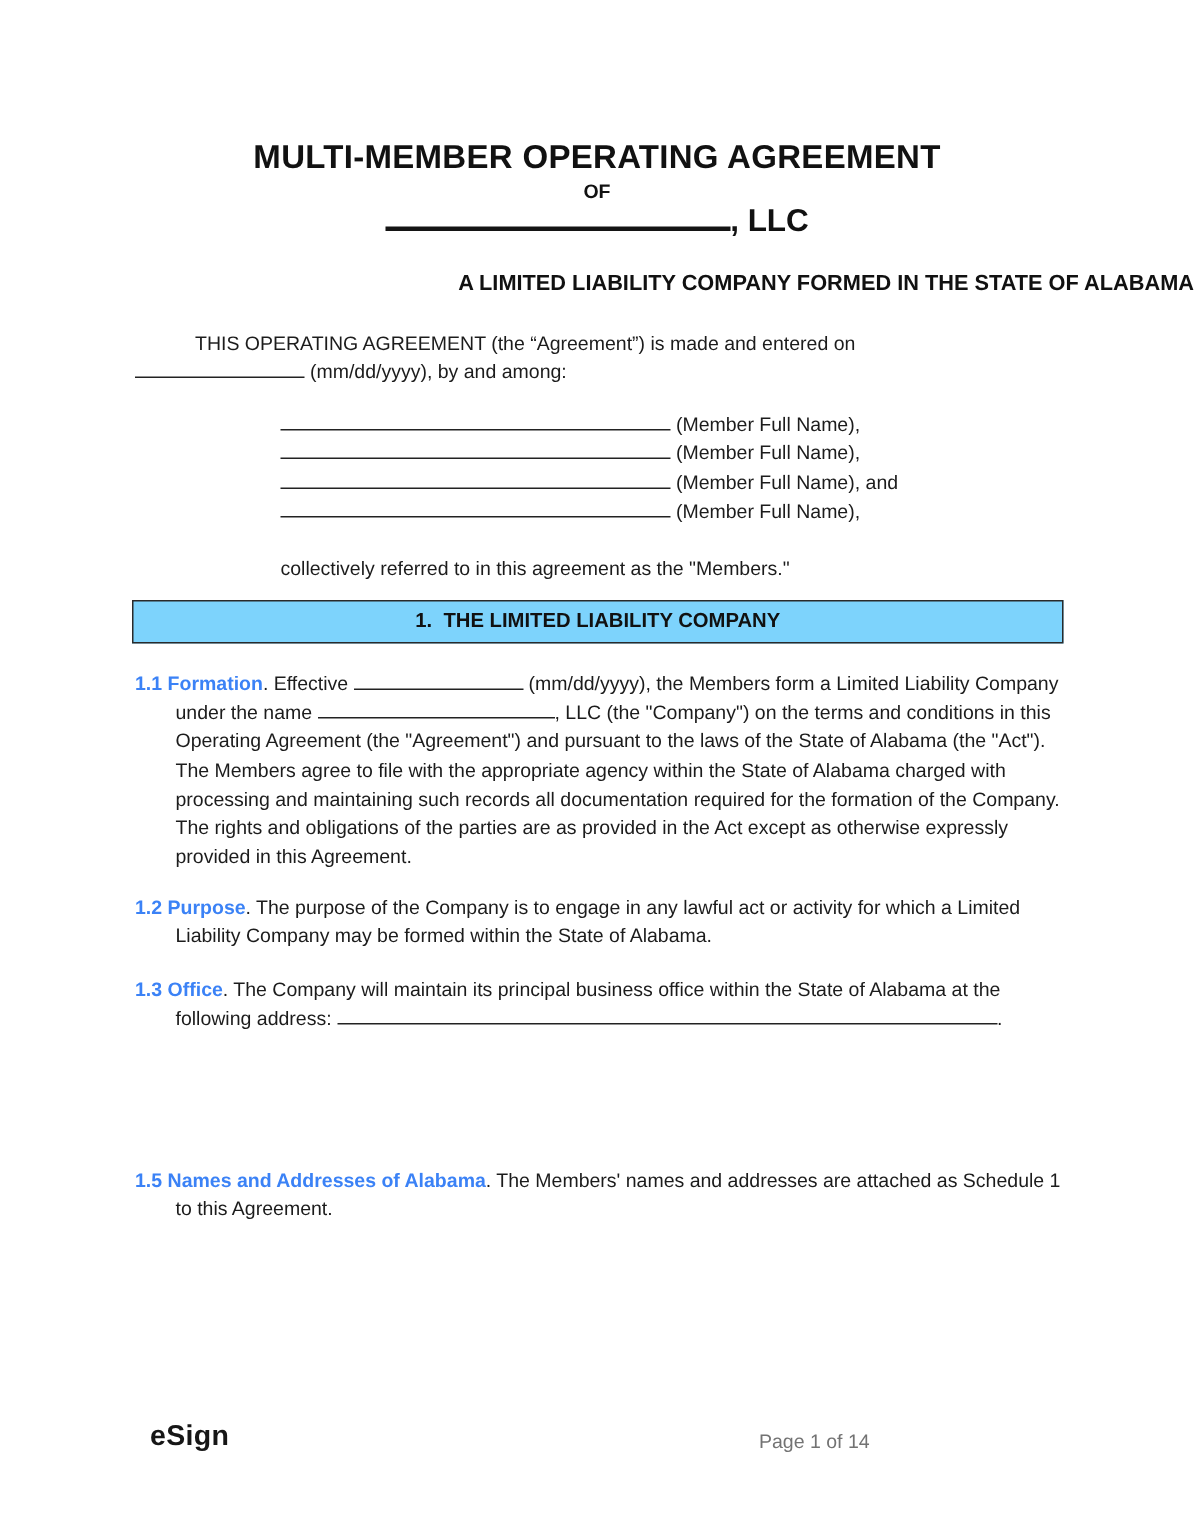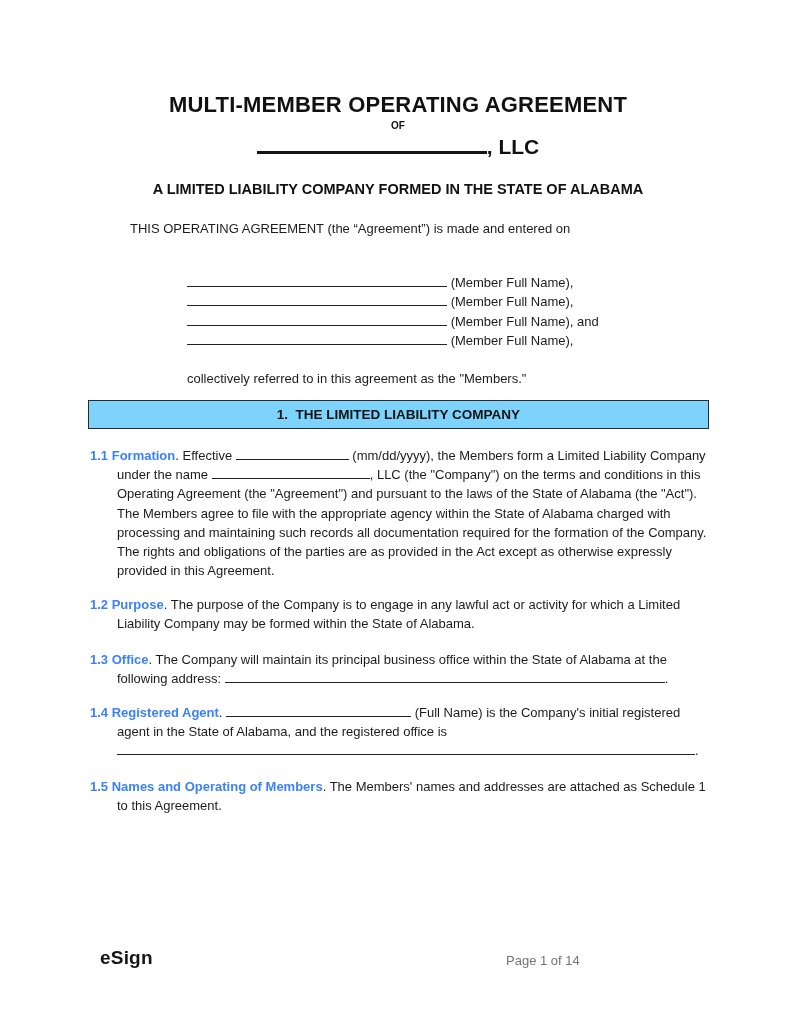--- a/index.html
+++ b/index.html
@@ -16,34 +16,34 @@
     overflow: hidden;
   }
   
   .doc-title {
     position: absolute; top: 92px; left: 0; width: 796px;
     text-align: center; font-size: 22px; font-weight: bold;
     letter-spacing: 0.2px; color: #111;
   }
   .doc-of {
     position: absolute; top: 120px; left: 0; width: 796px;
-    text-align: center; font-size: 10px; font-weight: bold; color: #111;
+    text-align: center; font-size: 13px; font-weight: bold; color: #111;
   }
   .company-line {
     position: absolute; top: 134px; left: 0; width: 796px;
     text-align: center; font-size: 21px; font-weight: bold; color: #111;
     line-height: 26px;
   }
   .company-line .blank-header {
     display: inline-block; width: 230px; height: 20px;
     border-bottom: 3px solid #141414; vertical-align: baseline;
   }
   .doc-subtitle {
     position: absolute; top: 181px; left: 0; width: 796px;
-    text-align: center; font-size: 14.5px; font-weight: bold; color: #111;
+    text-align: right; font-size: 14.5px; font-weight: bold; color: #111;
   }
   
   .bodytext { font-size: 13px; line-height: 19.2px; color: #1c1c1c; }
   .blank {
     display: inline-block; height: 13px;
     border-bottom: 1.4px solid #222; vertical-align: baseline;
   }
   .intro {
     position: absolute; top: 219px; left: 90px; width: 622px;
   }
@@ -90,20 +90,21 @@
 
   <div class="doc-title">MULTI-MEMBER OPERATING AGREEMENT</div>
   <div class="doc-of">OF</div>
 
   <div class="company-line"><span class="blank-header"></span><span>, LLC</span></div>
 
   <div class="doc-subtitle">A LIMITED LIABILITY COMPANY FORMED IN THE STATE OF ALABAMA</div>
 
   <div class="intro bodytext">
     <div class="indent">THIS OPERATING AGREEMENT (the “Agreement”) is made and entered on</div>
+    <div><span class="blank" style="width:113px"></span><span> (mm/dd/yyyy), by and among:</span></div>
   </div>
 
   <div class="members bodytext">
     <div class="member-row"><span class="blank" style="width:260px"></span> <span>(Member Full Name),</span></div>
     <div class="member-row"><span class="blank" style="width:260px"></span> <span>(Member Full Name),</span></div>
     <div class="member-row"><span class="blank" style="width:260px"></span> <span>(Member Full Name), and</span></div>
     <div class="member-row"><span class="blank" style="width:260px"></span> <span>(Member Full Name),</span></div>
   </div>
 
   <div class="collective bodytext">collectively referred to in this agreement as the "Members."</div>
@@ -111,20 +112,19 @@
   <div class="section-box">
     <span>1.  THE LIMITED LIABILITY COMPANY</span>
   </div>
 
   <p class="clause bodytext c11"><span class="num">1.1</span> <b>Formation</b><span>. Effective </span><span class="blank" style="width:113px"></span><span> (mm/dd/yyyy), the Members form a Limited Liability Company under the name </span><span class="blank" style="width:158px"></span><span>, LLC (the "Company") on the terms and conditions in this Operating Agreement (the "Agreement") and pursuant to the laws of the State of Alabama (the "Act"). The Members agree to file with the appropriate agency within the State of Alabama charged with processing and maintaining such records all documentation required for the formation of the Company. The rights and obligations of the parties are as provided in the Act except as otherwise expressly provided in this Agreement.</span></p>
 
   <p class="clause bodytext c12"><span class="num">1.2</span> <b>Purpose</b><span>. The purpose of the Company is to engage in any lawful act or activity for which a Limited Liability Company may be formed within the State of Alabama.</span></p>
 
   <p class="clause bodytext c13"><span class="num">1.3</span> <b>Office</b><span>. The Company will maintain its principal business office within the State of Alabama at the following address: </span><span class="blank" style="width:440px"></span><span>.</span></p>
 
-  <p class="clause bodytext c14"><span class="num">1.4</span> <b>Registered Agent</b><span>. </span><span class="blank" style="width:185px"></span><span> (Full Name) is the Company's initial registered agent in the State of Alabama, and the registered office is </span><span class="blank" style="width:578px"></span><span>.</span></p>
 
-  <p class="clause bodytext c15"><span class="num">1.5</span> <b>Names and Operating of Members</b><span>. The Members' names and addresses are attached as Schedule 1 to this Agreement.</span></p>
+  <p class="clause bodytext c15"><span class="num">1.5</span> <b>Names and Addresses of Alabama</b><span>. The Members' names and addresses are attached as Schedule 1 to this Agreement.</span></p>
 
   <div class="footer-brand">eSign</div>
   <div class="footer-page">Page 1 of 14</div>
 
 </div>
 
 </body></html>

